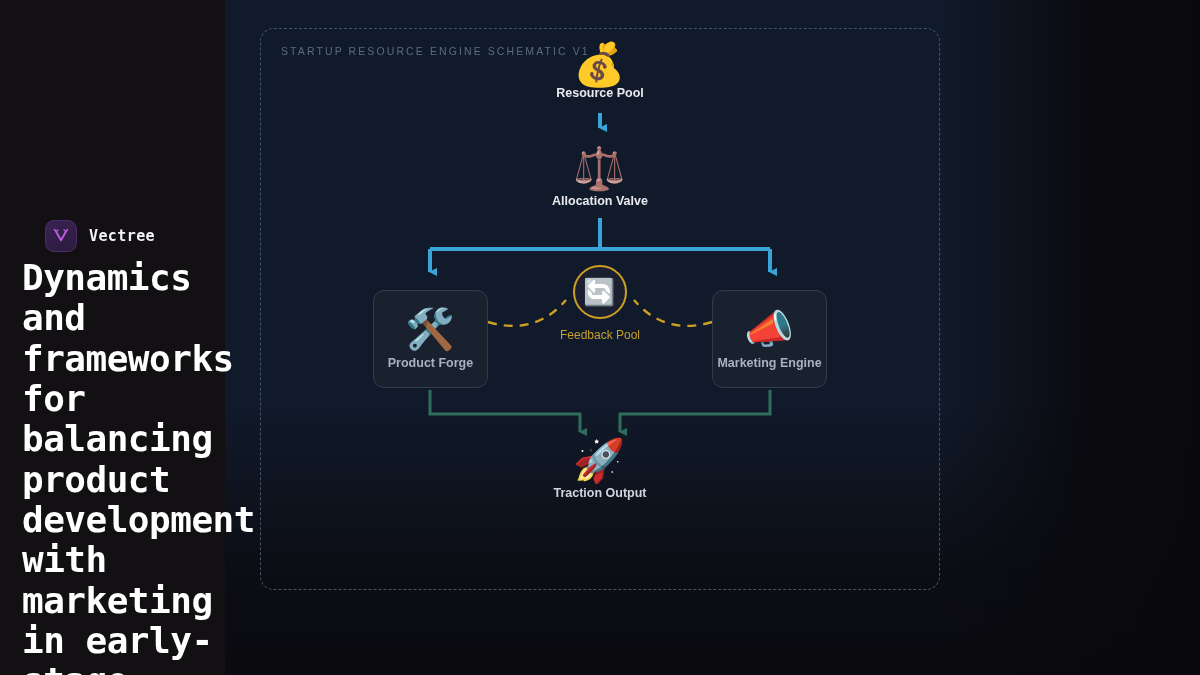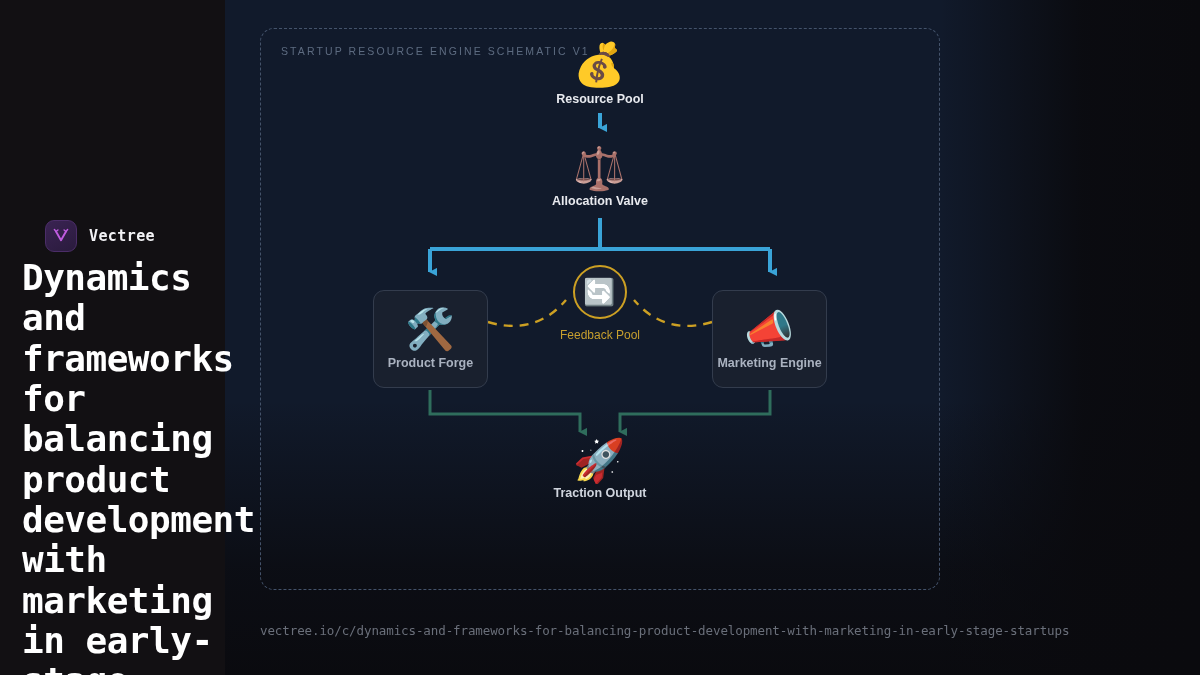--- a/index.html
+++ b/index.html
@@ -72,21 +72,21 @@
   
   .node { position:absolute; z-index:4; text-align:center; }
   .node-emoji { line-height:1; }
   .node-label {
     font-size:12.5px; font-weight:700; color:#e8eaef;
     font-family:"Liberation Sans", sans-serif; white-space:nowrap;
   }
 
   #node-resource-pool { left:540px; top:44px; width:120px; }
   #node-resource-pool .node-emoji { font-size:42px; }
-  #node-resource-pool .node-label { margin-top:6px; }
+  #node-resource-pool .node-label { margin-top:0; }
 
   #node-allocation-valve { left:540px; top:148px; width:120px; }
   #node-allocation-valve .node-emoji { font-size:42px; filter:hue-rotate(170deg) saturate(0.85); }
   #node-allocation-valve .node-label { margin-top:4px; }
 
   .card {
     position:absolute; z-index:4;
     width:115px; height:98px; border-radius:11px;
     background:#19202e; border:1px solid #333c4d;
     display:flex; flex-direction:column;
@@ -195,15 +195,14 @@
           <path d="M4,4.5 L9,13.2 L14,4.5" stroke="#c05ce0" stroke-width="1.9" fill="none" stroke-linecap="round" stroke-linejoin="round"></path>
           <path d="M4,4.5 L2.4,2.6 M4,4.5 L5.9,3.0" stroke="#c05ce0" stroke-width="1.5" fill="none" stroke-linecap="round"></path>
           <path d="M14,4.5 L15.6,2.6 M14,4.5 L12.1,3.0" stroke="#c05ce0" stroke-width="1.5" fill="none" stroke-linecap="round"></path>
         </svg>
       </div>
       <div class="brand-name">Vectree</div>
     </div>
     <div class="headline">Dynamics and frameworks for balancing product development with marketing in early-stage startups</div>
   </div>
 
-  <div class="footer-url">vectree.io/c/dynamics-and-frameworks-for-balancing-product-development-with-marketing-in-early-stage-startups</div>
 
 </div>
 
 </body></html>

